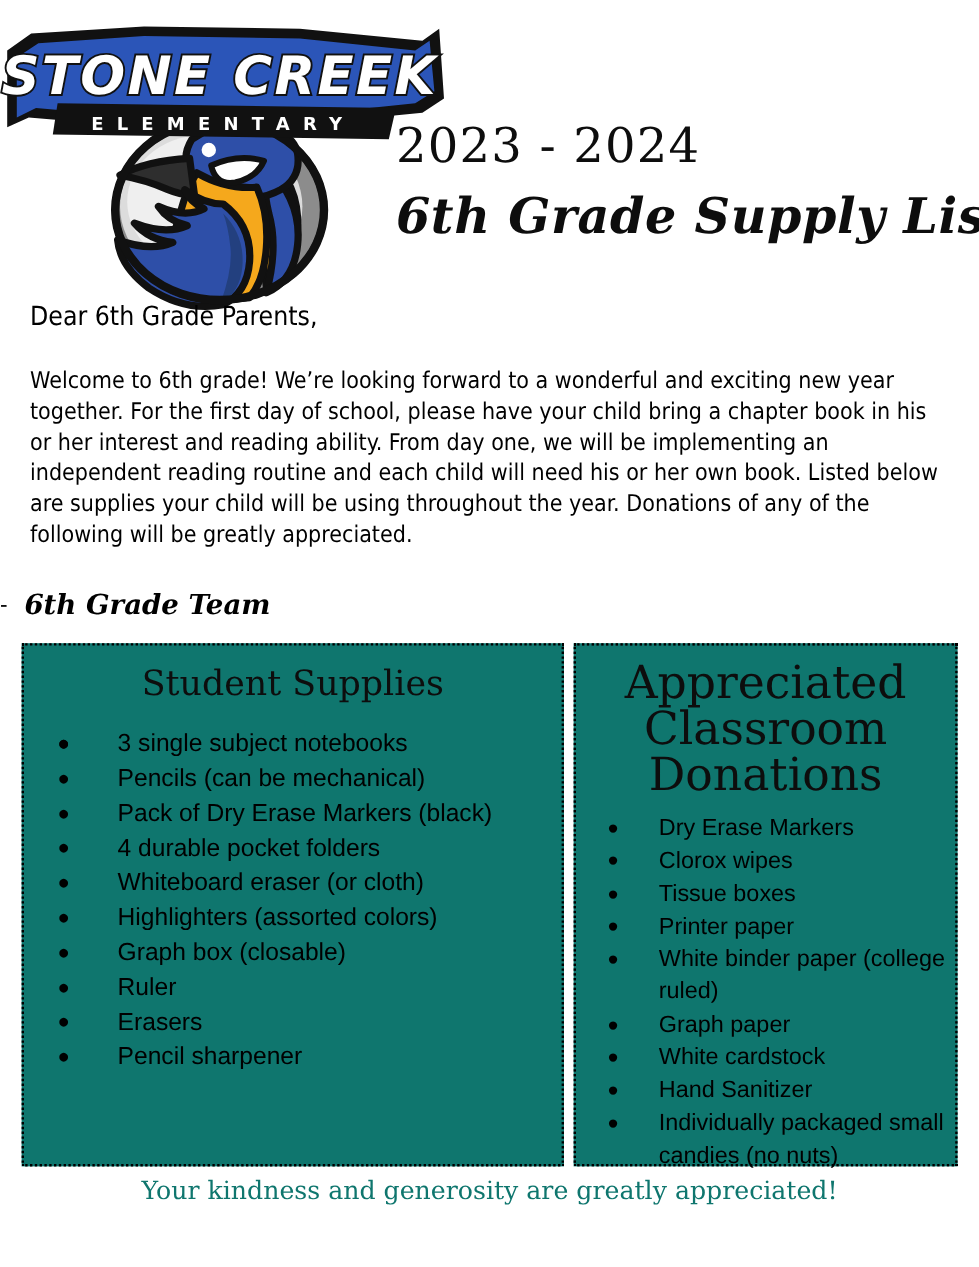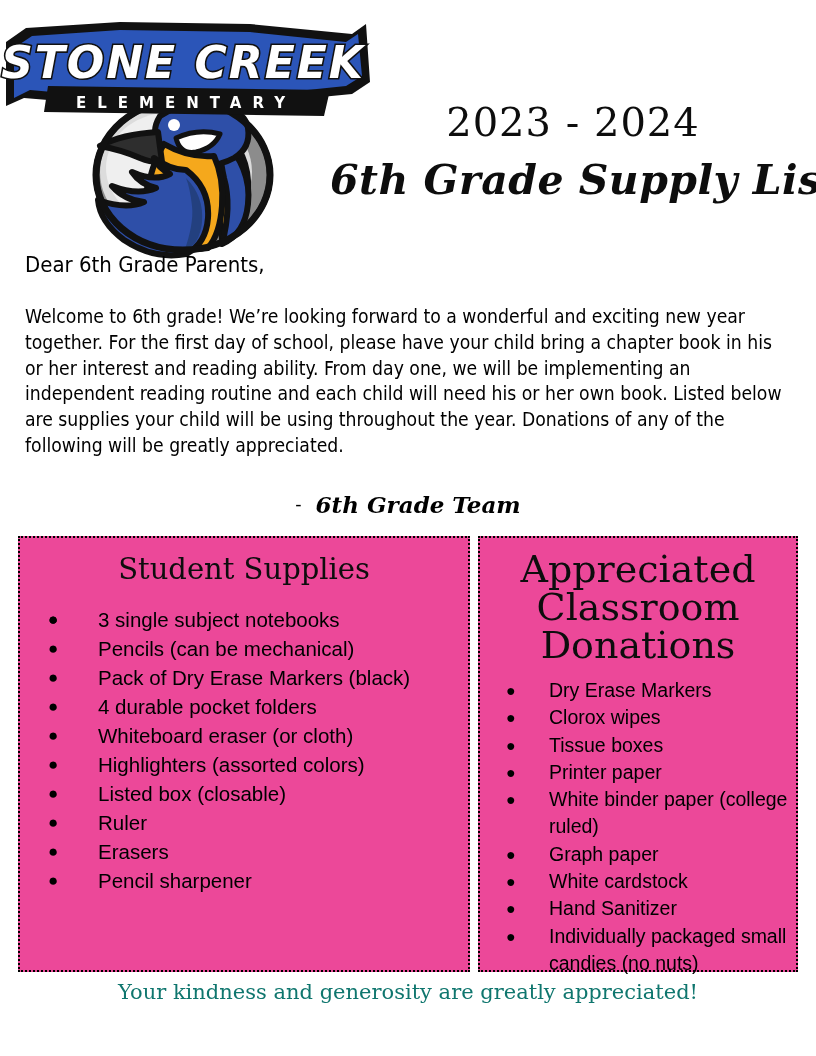--- a/index.html
+++ b/index.html
@@ -26,21 +26,20 @@
     margin-top: 20px;
   }
   #logo-svg { display: block; width: 375px; height: 242px; }
 
   
   #title-block {
     position: absolute;
     left: 330px;
     top: 96px;
     width: 486px;
-    text-align: center;
   }
   #school-year {
     font-family: "DejaVu Serif", "Liberation Serif", serif;
     font-size: 40px;
     line-height: 52px;
     letter-spacing: 1px;
     font-weight: 400;
     color: #0d0d0d;
   }
   #supply-list-title {
@@ -74,21 +73,21 @@
     line-height: 25.8px;
     font-stretch: condensed;
     margin: 0;
     text-align: left;
   }
   #signature {
     position: absolute;
     left: 0px;
     top: 490px;
     width: 816px;
-    text-align: center;
+    text-align: left;
     font-family: "DejaVu Serif", "Liberation Serif", serif;
     font-style: italic;
     font-weight: 700;
     font-size: 23px;
     line-height: 30px;
   }
   #signature .dash {
     font-style: normal;
     font-weight: 400;
     font-family: "Liberation Sans", sans-serif;
@@ -104,21 +103,21 @@
     top: 536px;
     width: 780px;
     height: 436px;
     display: flex;
     gap: 8px;
   }
   .supply-box {
     border: 2px dotted #000000;
     box-sizing: border-box;
     padding: 6px 4px 4px 4px;
-    background: #ec4899;
+    background: #0f766e;
   }
   #box-student { width: 452px; }
   #box-donations { width: 320px; }
 
   .box-heading {
     font-family: "DejaVu Serif", "Liberation Serif", serif;
     font-weight: 400;
     text-align: center;
     color: #0d0d0d;
     margin: 0;
@@ -244,21 +243,21 @@
   <div class="supply-box" id="box-student">
     <h2 class="box-heading">Student Supplies</h2>
     <ul class="supply-list" id="list-student">
       <li><span class="bullet">●</span></li>
       <li><span class="bullet">●</span><span>3 single subject notebooks</span></li>
       <li><span class="bullet">●</span><span>Pencils (can be mechanical)</span></li>
       <li><span class="bullet">●</span><span>Pack of Dry Erase Markers (black)</span></li>
       <li><span class="bullet">●</span><span>4 durable pocket folders</span></li>
       <li><span class="bullet">●</span><span>Whiteboard eraser (or cloth)</span></li>
       <li><span class="bullet">●</span><span>Highlighters (assorted colors)</span></li>
-      <li><span class="bullet">●</span><span>Listed box (closable)</span></li>
+      <li><span class="bullet">●</span><span>Graph box (closable)</span></li>
       <li><span class="bullet">●</span><span>Ruler</span></li>
       <li><span class="bullet">●</span><span>Erasers</span></li>
       <li><span class="bullet">●</span><span>Pencil sharpener</span></li>
     </ul>
   </div>
 
   <div class="supply-box" id="box-donations">
     <h2 class="box-heading">Appreciated</h2>
     <h2 class="box-heading" style="padding-top:0">Classroom Donations</h2>
     <ul class="supply-list" id="list-donations">

